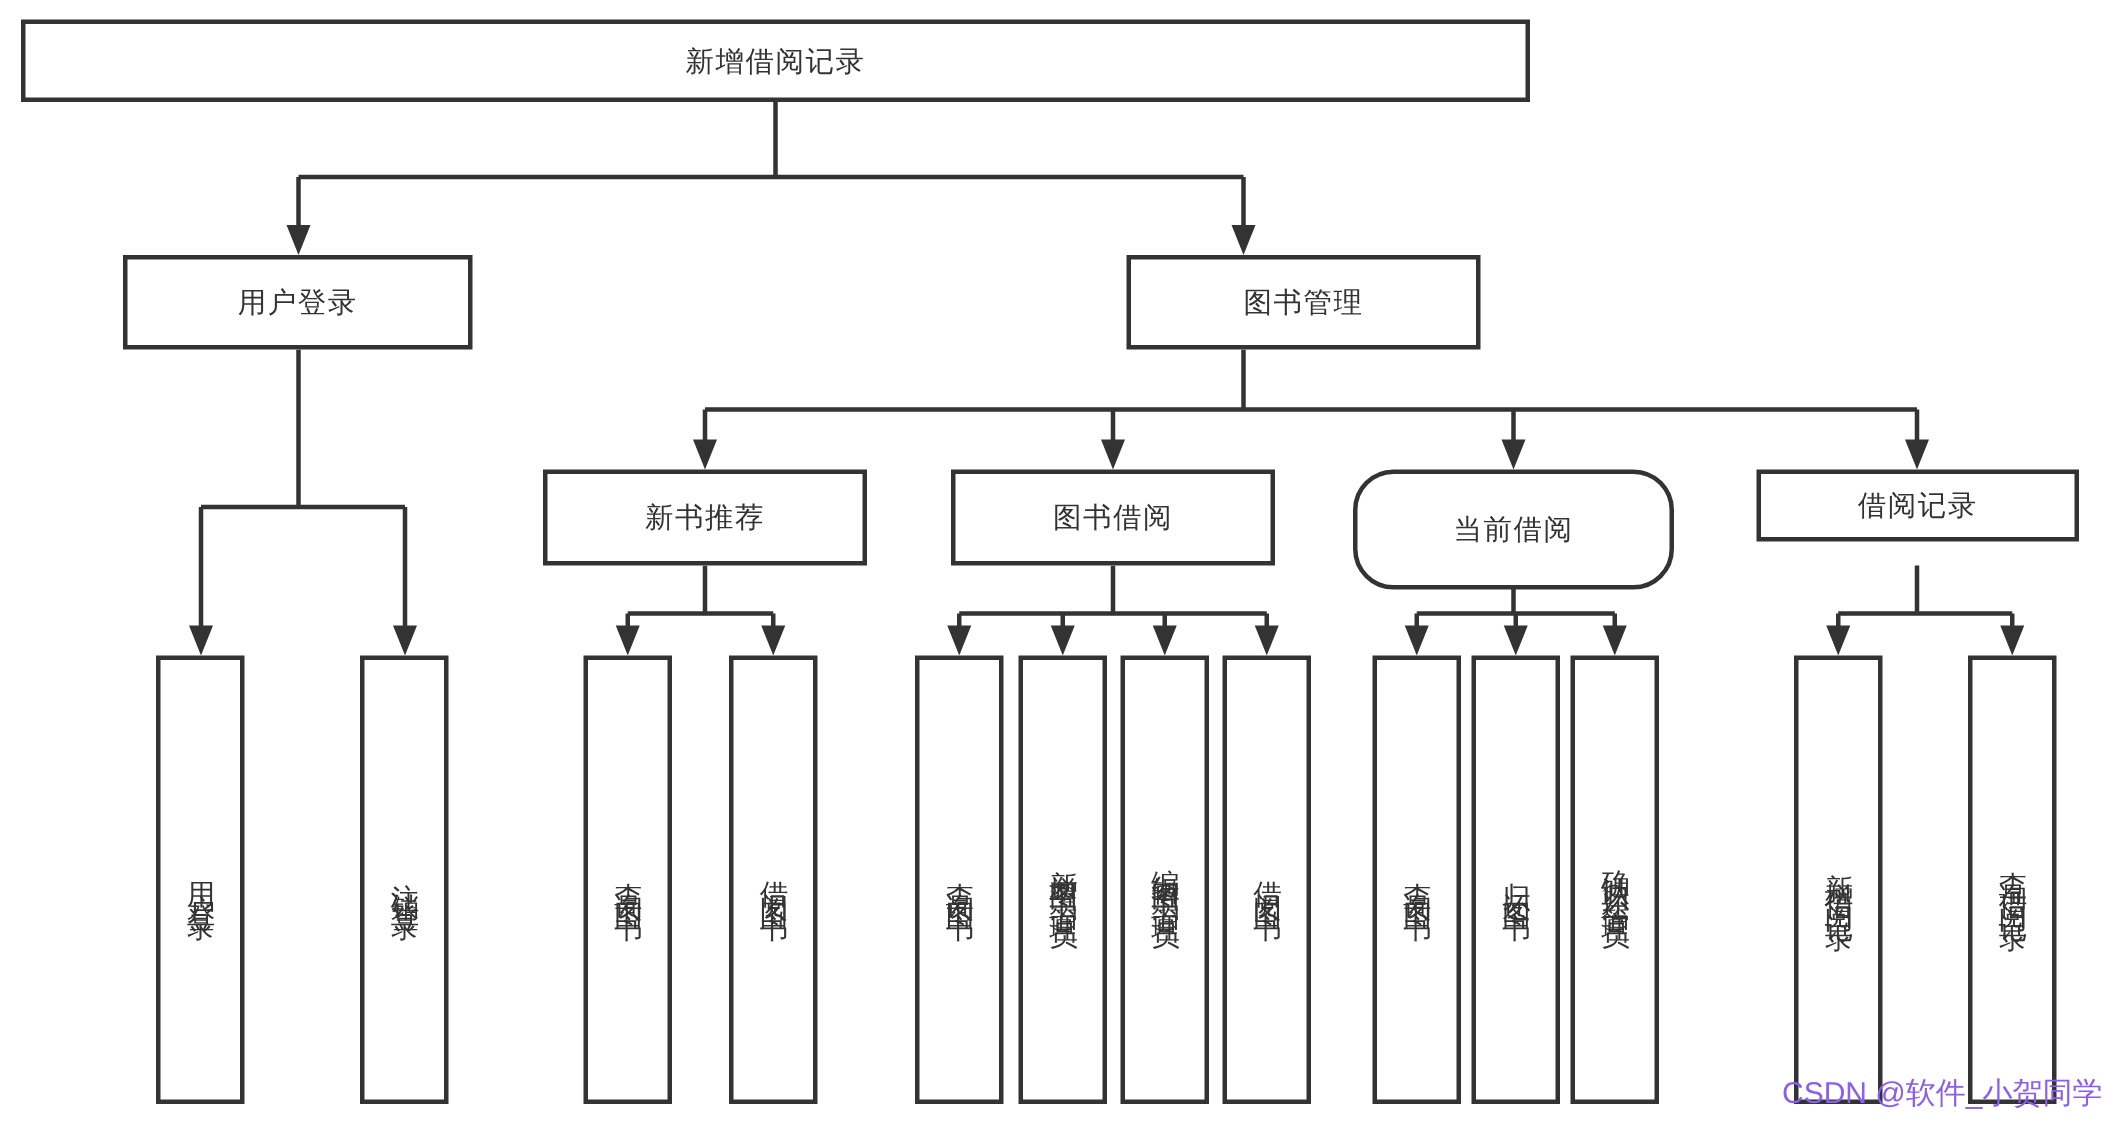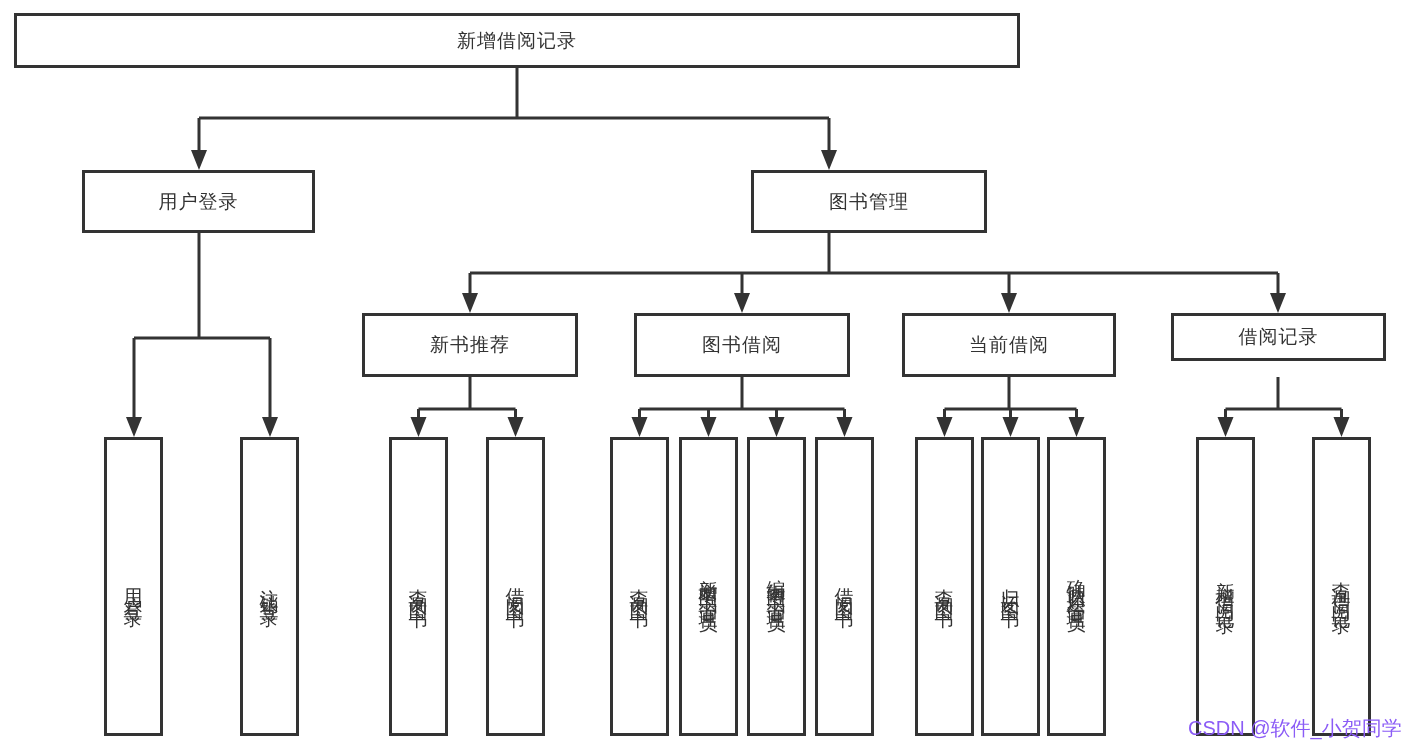--- a/index.html
+++ b/index.html
@@ -106,21 +106,21 @@
       M1341.5 437 L1333.5 417 L1349.5 417 Z"></path>
   </svg>
 
   <div class="node hnode" style="left:14px; top:13px; width:1006px; height:55px;">新增借阅记录</div>
 
   <div class="node hnode" style="left:82px; top:170px; width:233px; height:63px;">用户登录</div>
   <div class="node hnode" style="left:751px; top:170px; width:236px; height:63px;">图书管理</div>
 
   <div class="node hnode" style="left:362px; top:313px; width:216px; height:64px;">新书推荐</div>
   <div class="node hnode" style="left:634px; top:313px; width:216px; height:64px;">图书借阅</div>
-  <div class="node hnode" style="left:902px; top:313px; width:214px; height:64px;">当前借阅</div>
+  <div class="node hnode" style="left:902px; top:313px; width:214px; height:80px;border-radius:27px;">当前借阅</div>
   <div class="node hnode" style="left:1171px; top:313px; width:215px; height:48px;">借阅记录</div>
 
   <div class="node leaf" style="left:104px;">
     <span class="vtext">用户登录</span>
   </div>
   <div class="node leaf" style="left:240px;">
     <span class="vtext">注销登录</span>
   </div>
 
   <div class="node leaf" style="left:389px;">

